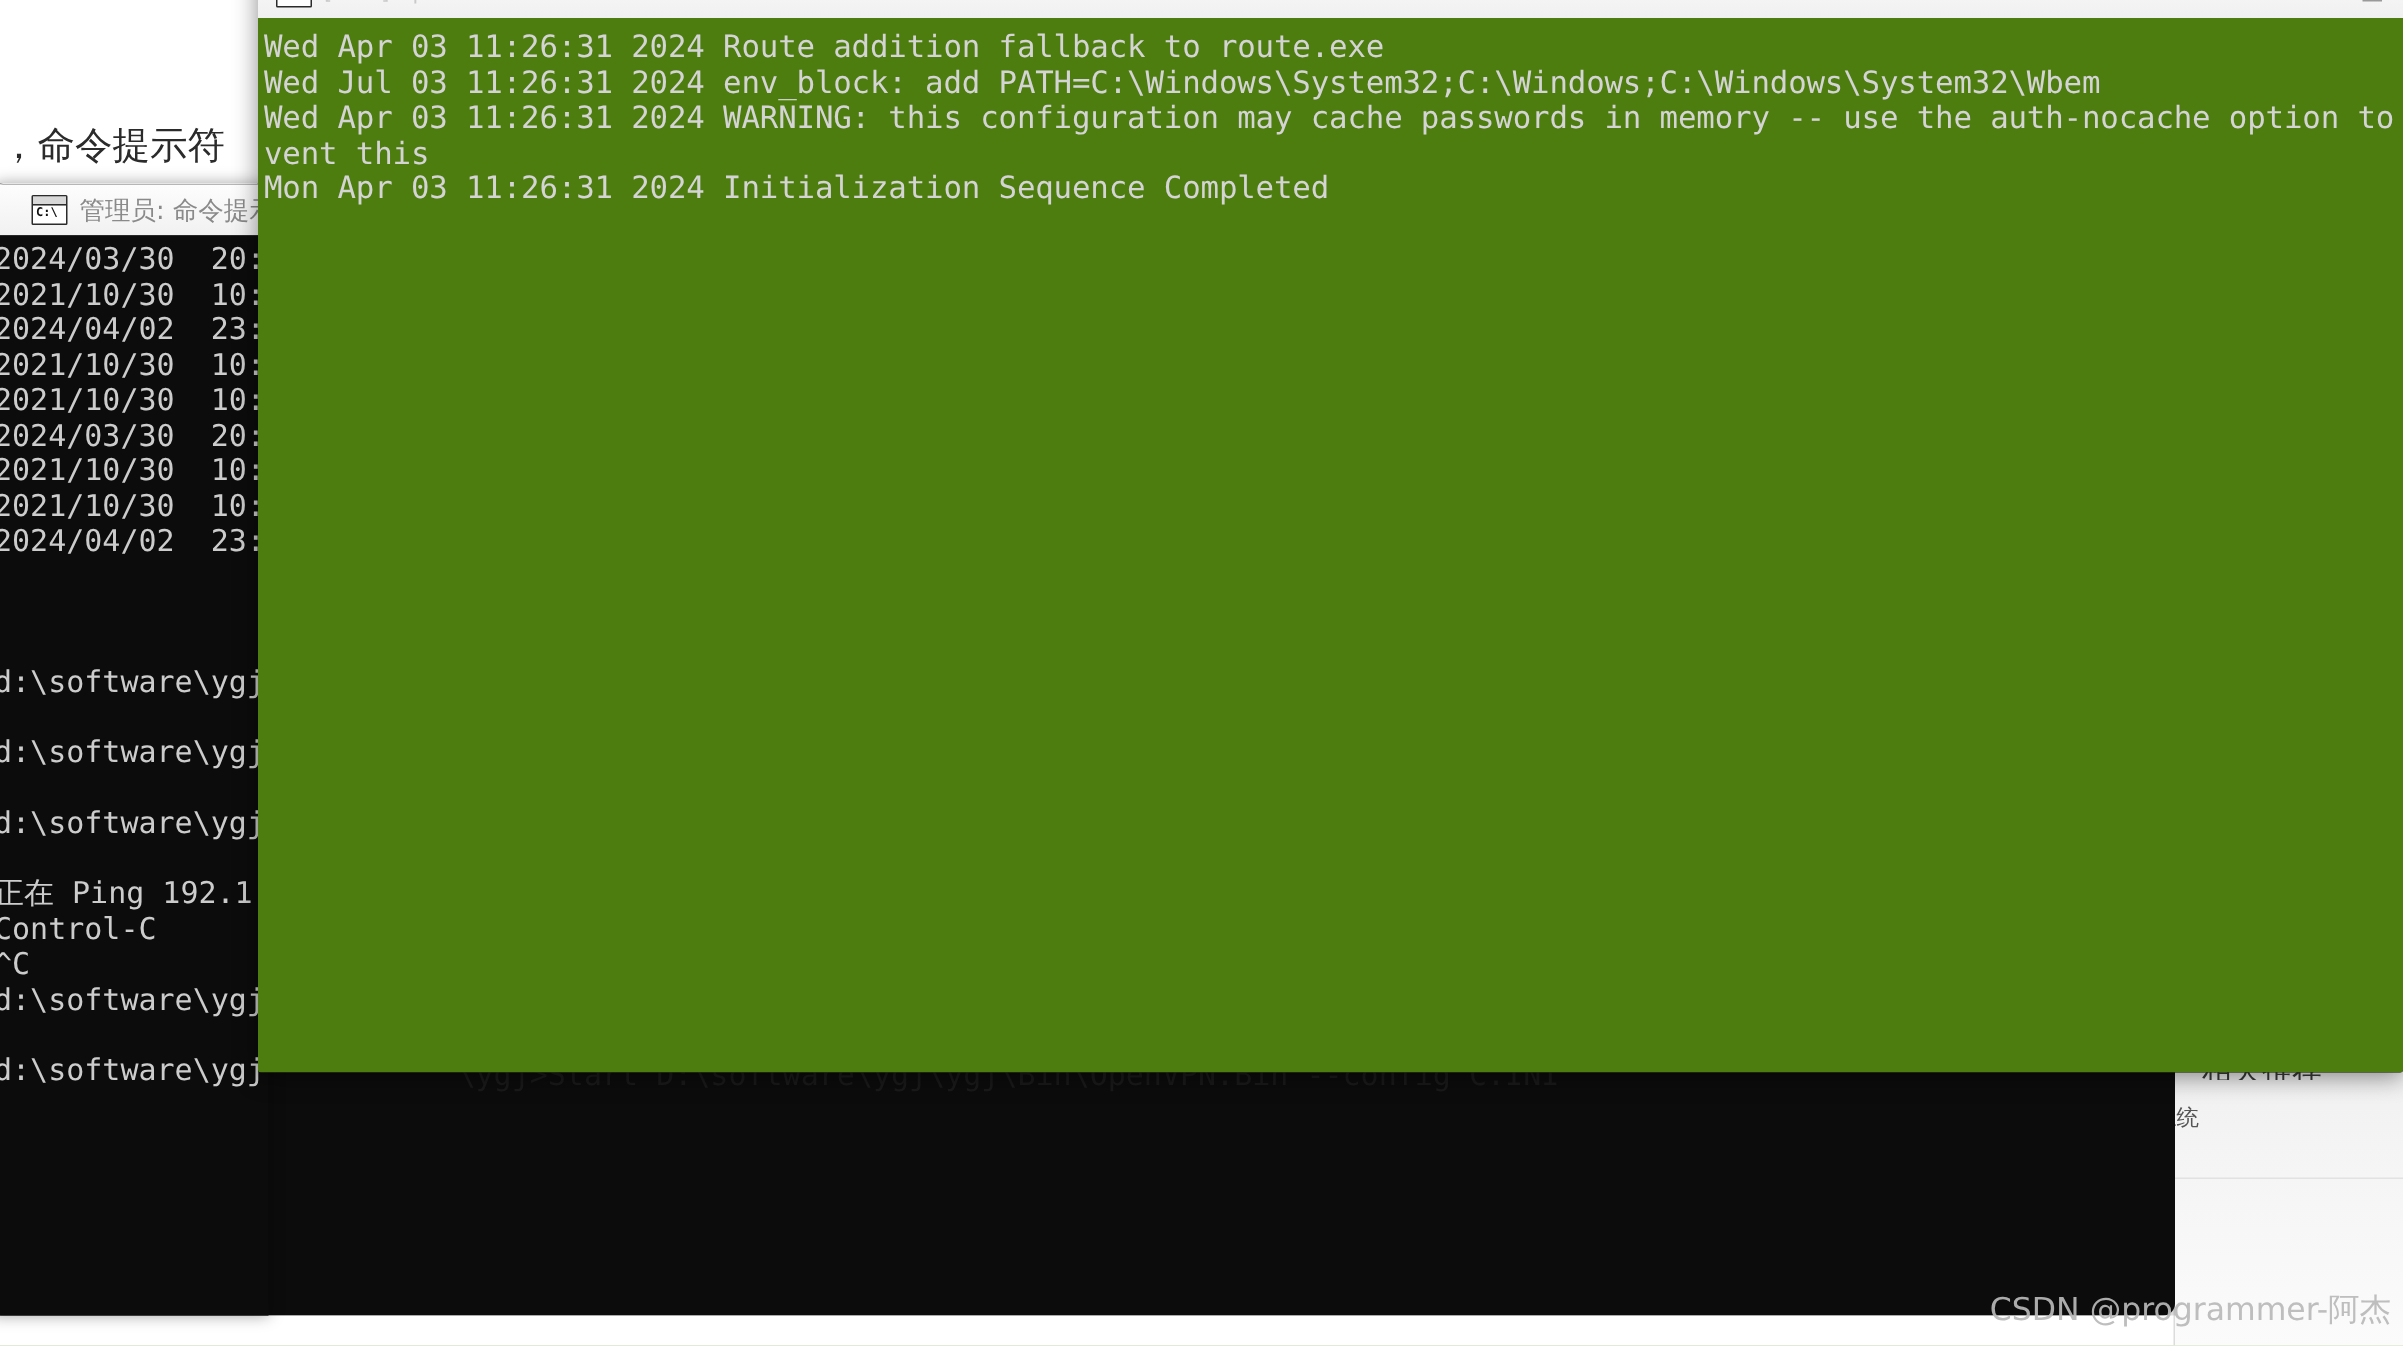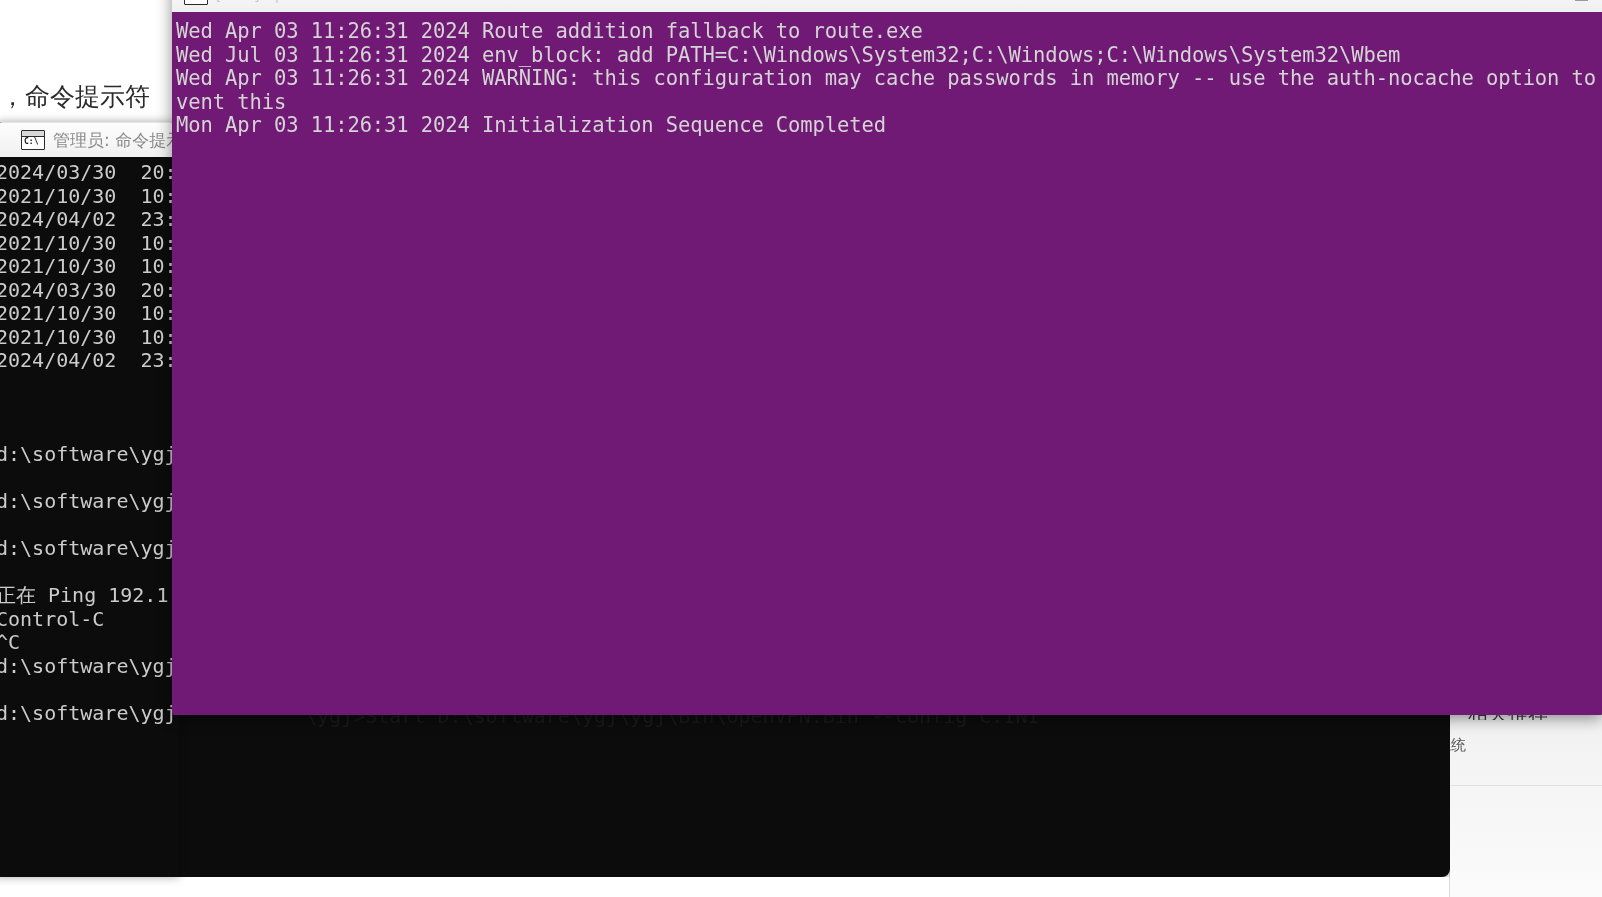--- a/index.html
+++ b/index.html
@@ -235,21 +235,21 @@
   }
   .win-btn .box {
     width: 11px;
     height: 9px;
     border: 1px solid #9a9a9a;
     border-top-width: 2px;
     background: transparent;
   }
   .cmd-front-body {
     position: relative;
-    background: #701a75;
+    background: #4d7c0f;
     height: 703px;
     padding: 8px 0 0 4px;
     box-sizing: border-box;
     overflow: hidden;
   }
   .cmd-front-body .term-line {
     font-size: 20.5px;
     line-height: 23.6px;
     letter-spacing: -0.1px;
     color: #d4d4d4;
@@ -343,14 +343,15 @@
     </div>
     <div class="cmd-front-body" id="front-cmd-body">
         <div class="term-line">Wed Apr 03 11:26:31 2024 Route addition fallback to route.exe</div>
         <div class="term-line">Wed Jul 03 11:26:31 2024 env_block: add PATH=C:\Windows\System32;C:\Windows;C:\Windows\System32\Wbem</div>
         <div class="term-line">Wed Apr 03 11:26:31 2024 WARNING: this configuration may cache passwords in memory -- use the auth-nocache option to pr</div>
         <div class="term-line">vent this</div>
         <div class="term-line">Mon Apr 03 11:26:31 2024 Initialization Sequence Completed</div>
       </div>
   </div>
 
+  <div class="watermark">CSDN @programmer-阿杰</div>
 
 </div>
 
 </body></html>

